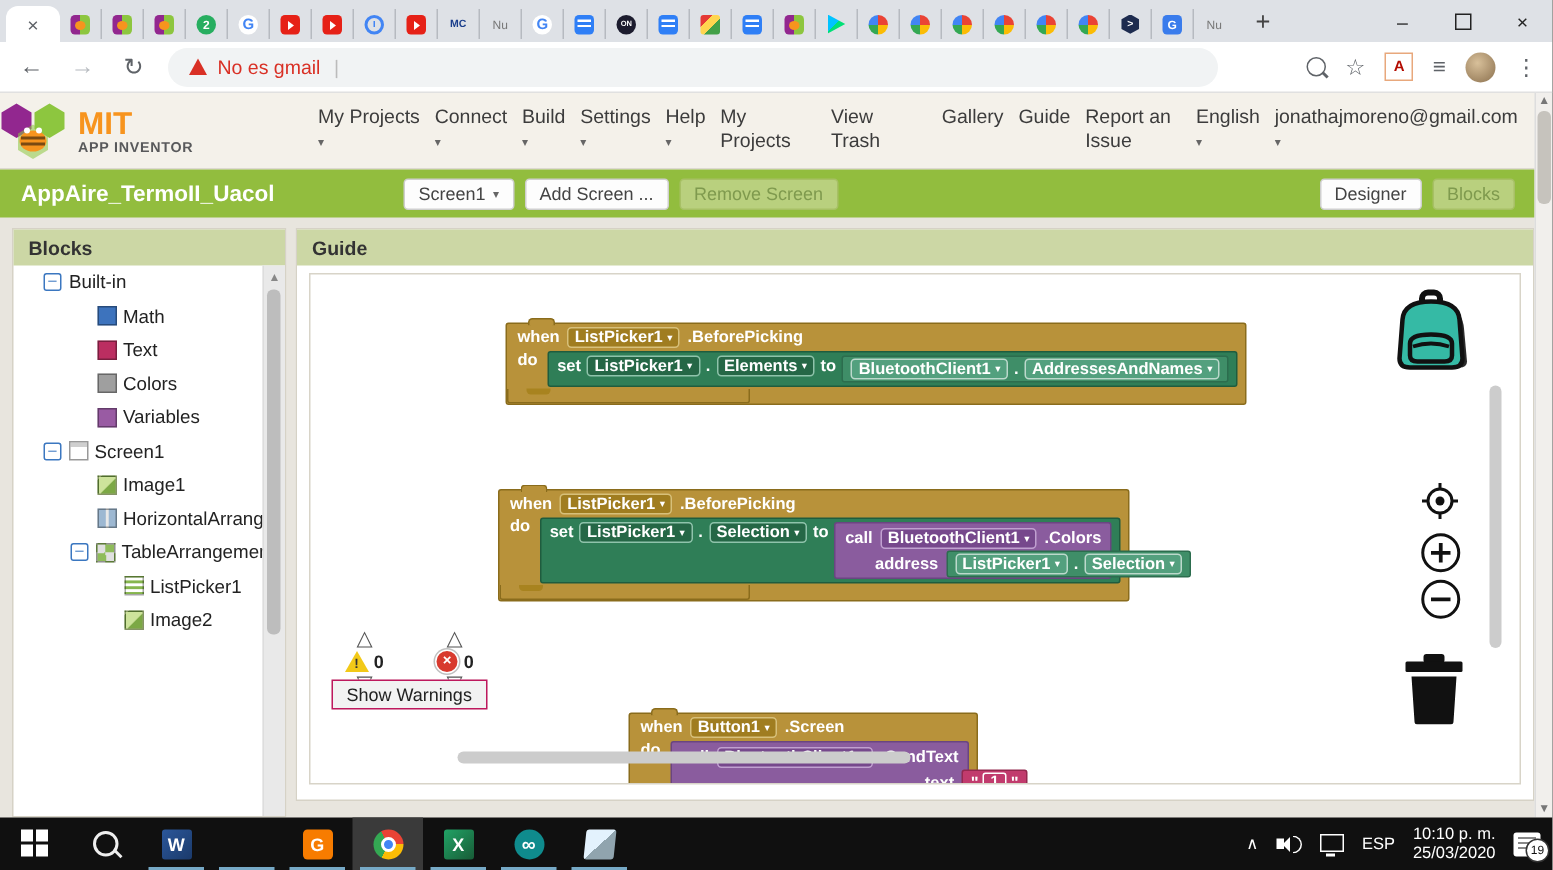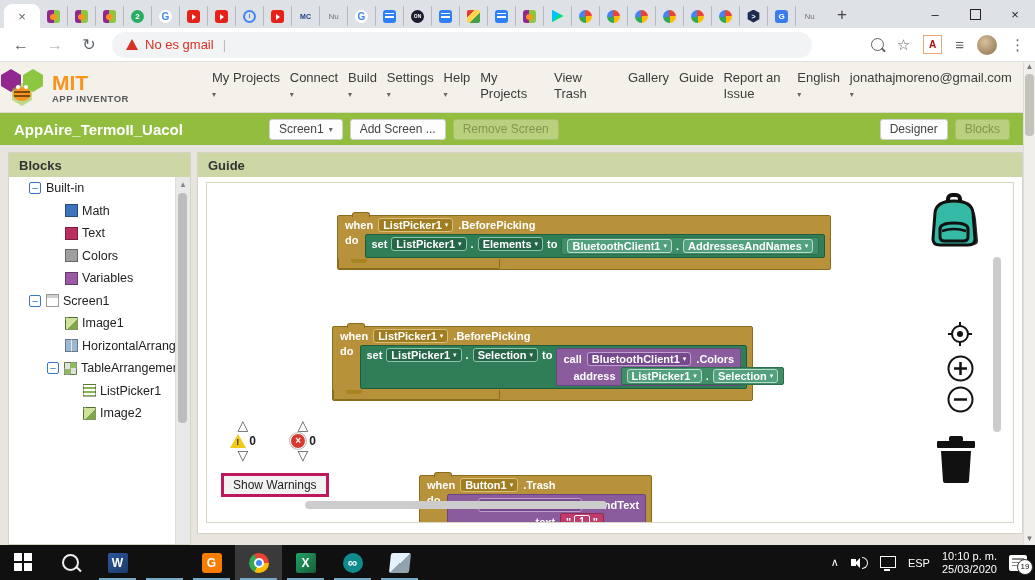--- a/index.html
+++ b/index.html
@@ -104,35 +104,35 @@
   .ev-body{display:flex;align-items:flex-start;gap:7px;padding:1px 5px 2px 7px;}
   .ev-foot{height:9px;background:#b8923a;border:1px solid #8a6c1c;border-top:none;border-radius:0 0 2px 2px;margin-top:-1px;position:relative;}
   .ev-foot::after{content:"";position:absolute;left:12px;top:0;width:16px;height:4px;background:#a8831f;border-radius:0 0 3px 3px;}
   .setter{background:#2f7e57;border:1px solid #1f5c3e;border-radius:2px;display:flex;align-items:flex-start;gap:4px;padding:2px 5px;}
   .setter>.btxt{margin-top:1px;}
   .chip-green{background:#256746;border:1px solid #8fc3ab;}
   .getter{background:#3f8e68;border:1px solid #2c6d4e;border-radius:2px;display:flex;align-items:center;gap:4px;padding:1px 5px;}
   .chip-get{background:#53a07e;border:1px solid #bcd9cc;}
   .callblk{background:#8a5c9e;border:1px solid #6a4581;border-radius:2px;display:flex;flex-direction:column;gap:2px;padding:2px 6px;}
   .call-row{display:flex;align-items:center;gap:5px;height:15px;}
-  .call-row.right{justify-content:center;}
+  .call-row.right{justify-content:flex-end;}
   .chip-purp{background:#76488c;border:1px solid #c0a0d0;}
   .strblk{background:#c13b6d;border:1px solid #93294f;border-radius:2px;display:flex;align-items:center;gap:3px;padding:1px 5px;margin-right:-46px;}
   .strblk .valbox{border:1px solid #fff;border-radius:2px;padding:0 4px;color:#fff;font-weight:bold;font-size:10px;}
 
   
   #warncluster{position:absolute;left:14px;top:236px;width:130px;}
   .wcol{position:absolute;top:0;width:44px;text-align:center;}
   .tri{color:#555;font-size:14px;line-height:13px;display:block;}
   .wicon-row{display:flex;align-items:center;justify-content:center;gap:3px;height:17px;}
   .warn-tri2{width:0;height:0;border-left:8px solid transparent;border-right:8px solid transparent;border-bottom:14px solid #f2c918;position:relative;}
   .warn-tri2::after{content:"!";position:absolute;left:-2px;top:3px;font-size:9px;font-weight:bold;color:#333;}
   .err-circ{width:14px;height:14px;border-radius:50%;background:#d83a2e;color:#fff;font-size:10px;font-weight:bold;display:flex;align-items:center;justify-content:center;border:1px solid #fff;box-shadow:0 0 0 1px #c0c0c0;}
   .cnt{font-size:12px;color:#222;font-weight:bold;}
-  #show-warn{position:absolute;left:0;top:54px;background:#f2f2f2;border:3px solid #be185d;font-size:12px;color:#222;padding:2px 9px;white-space:nowrap;}
+  #show-warn{position:absolute;left:0;top:34px;background:#f2f2f2;border:1px solid #be185d;font-size:12px;color:#222;padding:2px 9px;white-space:nowrap;}
 
   
   #backpack{position:absolute;left:716px;top:8px;}
   #canv-vscroll{position:absolute;left:786px;top:74px;width:8px;height:175px;background:#ccc;border-radius:4px;}
   #canv-hscroll{position:absolute;left:98px;top:318px;width:302px;height:8px;background:#ccc;border-radius:4px;}
   .zoomico{position:absolute;left:740px;}
   #trashcan{position:absolute;left:726px;top:252px;}
 
   
   #page-scroll{position:absolute;right:0;top:62px;width:12px;height:483px;background:#f1efec;border-left:1px solid #ddd;box-sizing:border-box;}
@@ -520,21 +520,21 @@
       </div>
 
       <div class="ai-block ev" style="left:212px;top:162px">
         <div class="ev-notch"></div>
         <div class="ev-row">
           <span class="btxt">when</span>
           <span class="chip chip-gold">
               <span class="btxt">Button1</span>
               <span class="caret">▾</span>
             </span>
-          <span class="btxt">.Trash</span>
+          <span class="btxt">.Screen</span>
         </div>
         <div class="ev-body">
           <span class="btxt">do</span>
           <div class="callblk">
             <div class="call-row">
               <span class="btxt">call</span>
               <span class="chip chip-purp">
                   <span class="btxt">BluetoothClient1</span>
                   <span class="caret">▾</span>
                 </span>

